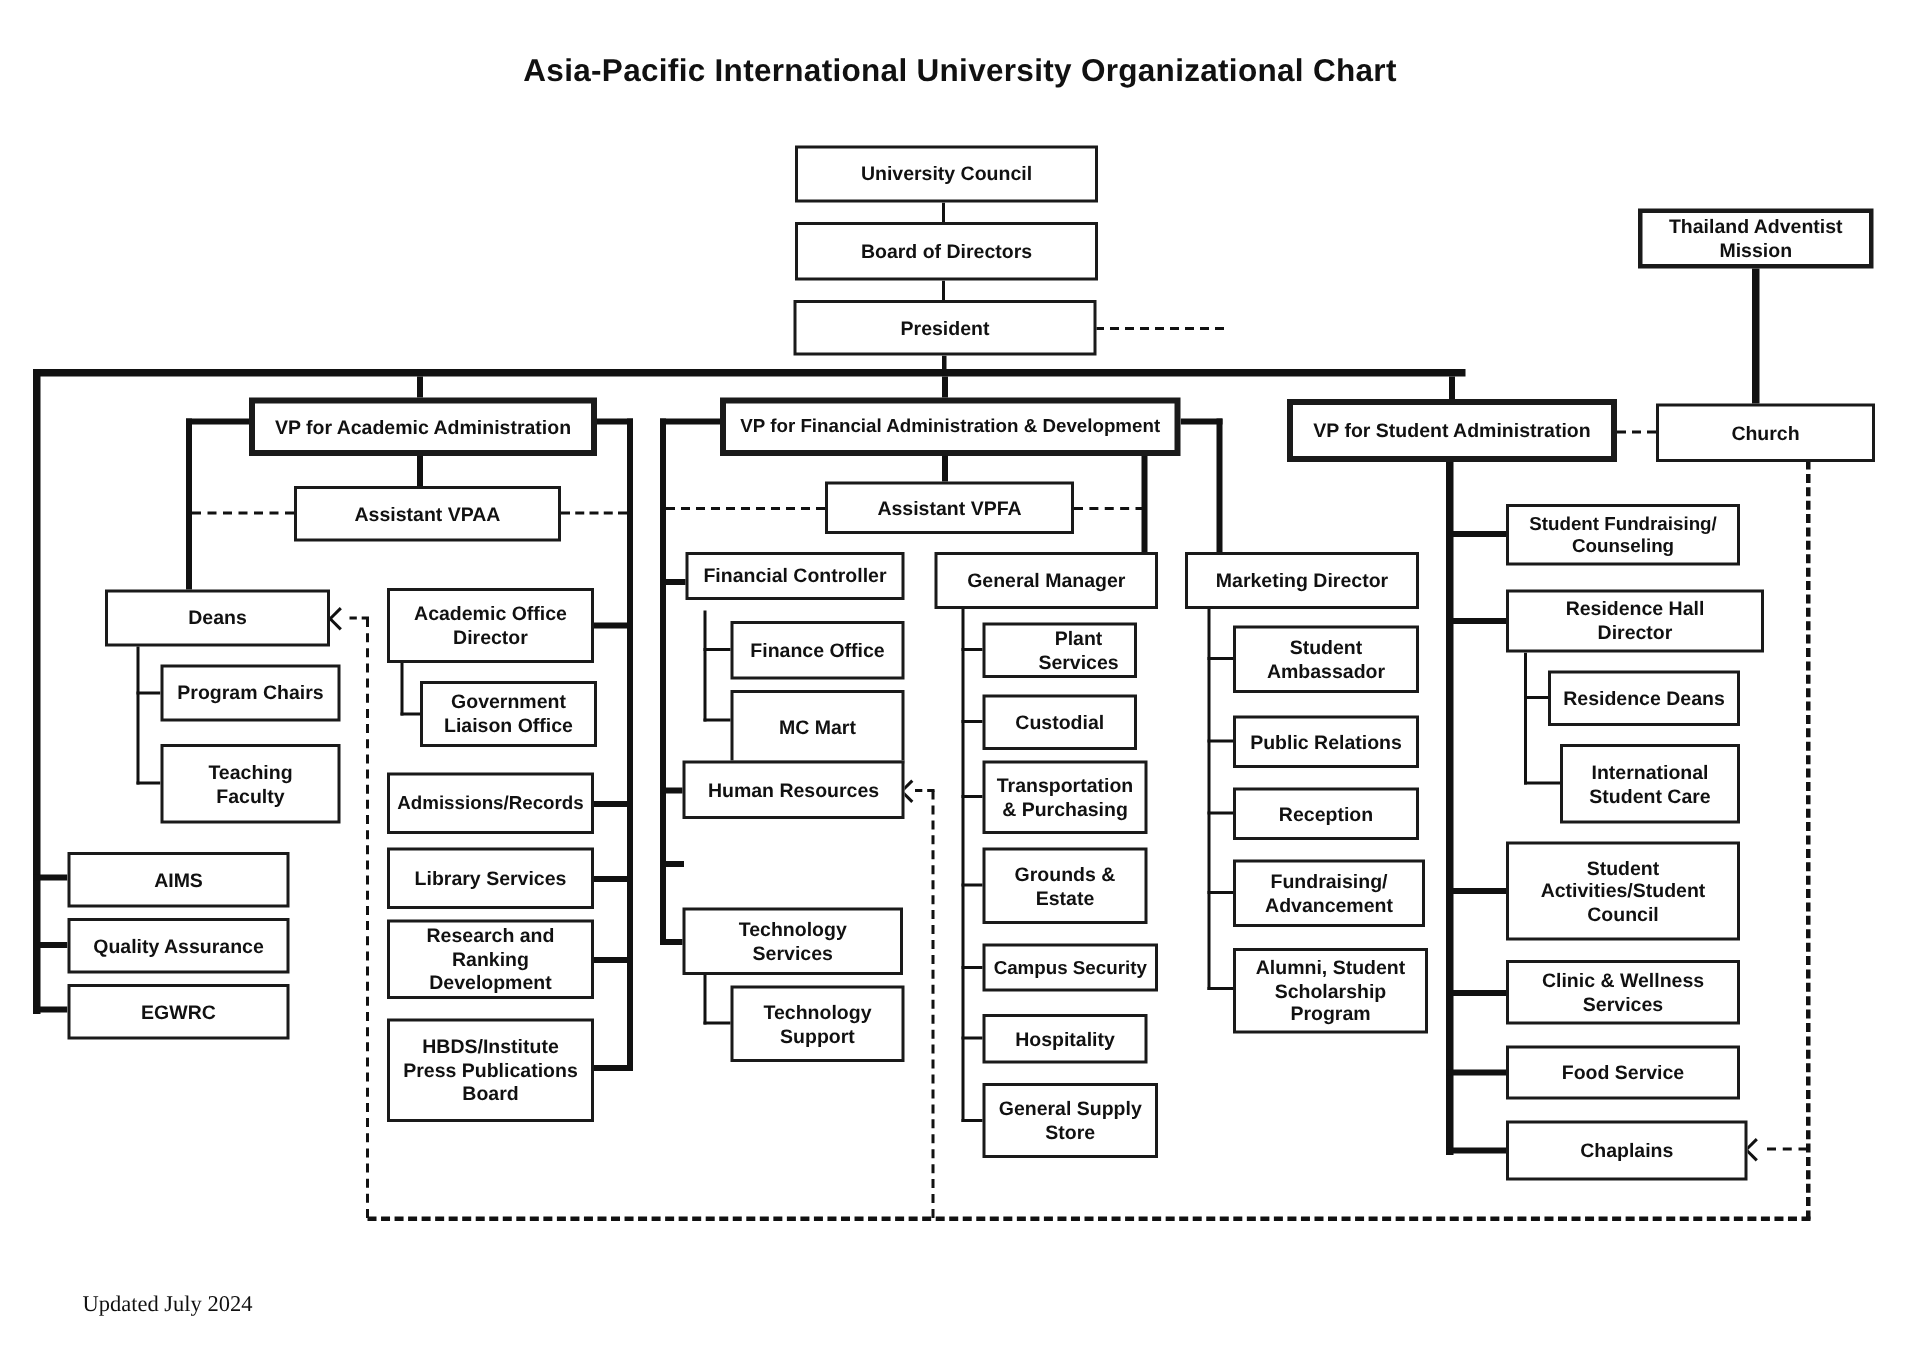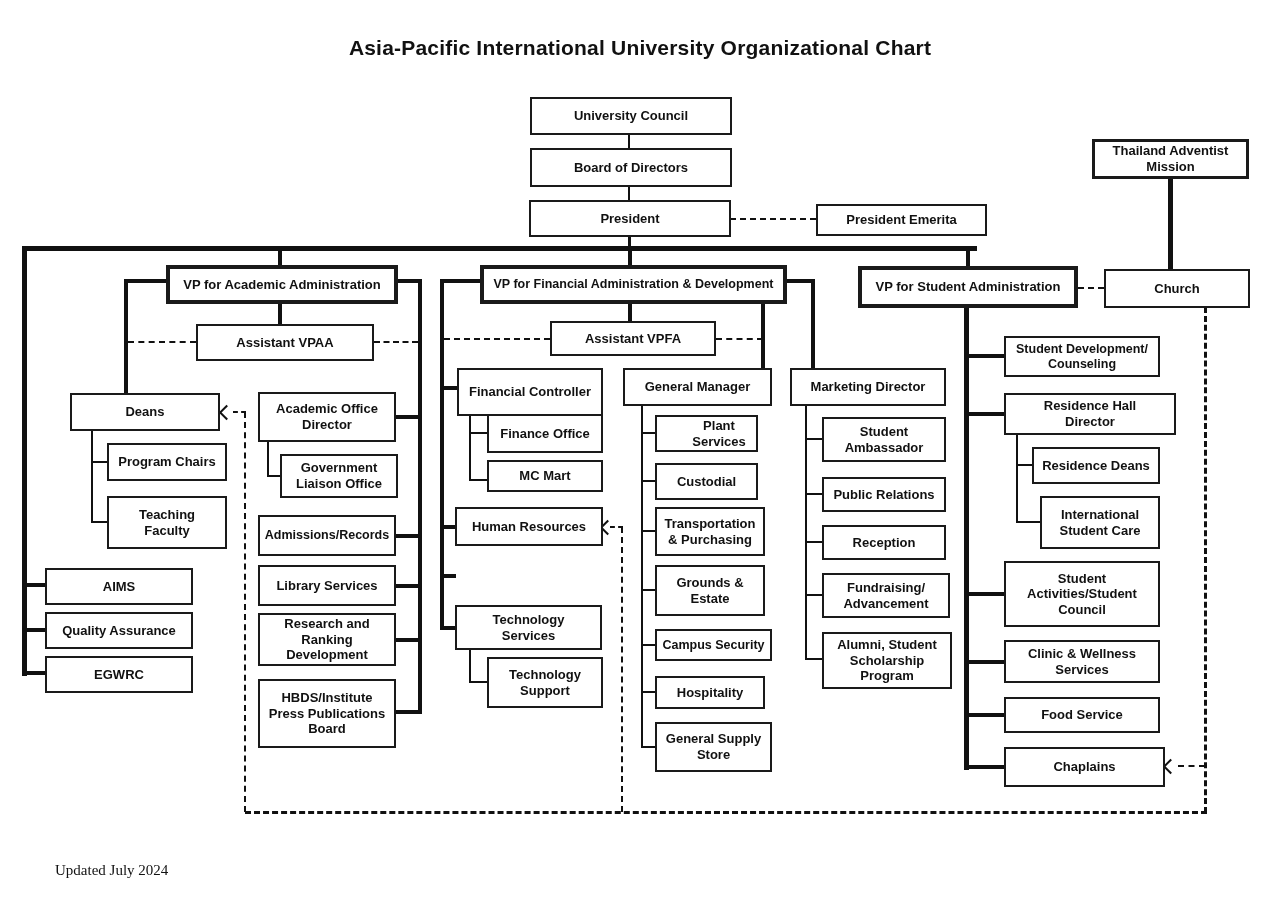--- a/index.html
+++ b/index.html
@@ -131,21 +131,20 @@
   <div class="dh" style="left:610px;top:526px;width:13px;"></div>
   <div class="dh" style="left:1178px;top:765px;width:27px;"></div>
 
   <div class="arrow" style="left:221px;top:407px;"></div>
   <div class="arrow" style="left:602px;top:522px;"></div>
   <div class="arrow" style="left:1165px;top:761px;"></div>
 
   <div class="box" style="left:530px;top:97px;width:202px;height:38px;">University Council</div>
   <div class="box" style="left:530px;top:148px;width:202px;height:39px;">Board of Directors</div>
   <div class="box" style="left:529px;top:200px;width:202px;height:37px;">President</div>
-  <div class="box" style="left:816px;top:204px;width:171px;height:32px;">President Emerita</div>
   <div class="box b3" style="left:1092px;top:139px;width:157px;height:40px;">Thailand Adventist
 Mission</div>
   <div class="box" style="left:1104px;top:269px;width:146px;height:39px;">Church</div>
 
   <div class="box b4" style="left:166px;top:265px;width:232px;height:39px;">VP for Academic Administration</div>
   <div class="box" style="left:196px;top:324px;width:178px;height:37px;">Assistant VPAA</div>
   <div class="box" style="left:70px;top:393px;width:150px;height:38px;">Deans</div>
   <div class="box" style="left:107px;top:443px;width:120px;height:38px;">Program Chairs</div>
   <div class="box" style="left:107px;top:496px;width:120px;height:53px;">Teaching
 Faculty</div>
@@ -160,23 +159,23 @@
   <div class="box" style="left:258px;top:565px;width:138px;height:41px;">Library Services</div>
   <div class="box" style="left:258px;top:613px;width:138px;height:53px;">Research and
 Ranking
 Development</div>
   <div class="box" style="left:258px;top:679px;width:138px;height:69px;">HBDS/Institute
 Press Publications
 Board</div>
 
   <div class="box b4 fs12" style="left:480px;top:265px;width:307px;height:39px;">VP for Financial Administration &amp; Development</div>
   <div class="box" style="left:550px;top:321px;width:166px;height:35px;">Assistant VPFA</div>
-  <div class="box" style="left:457px;top:368px;width:146px;height:48px;">Financial Controller</div>
+  <div class="box" style="left:457px;top:368px;width:146px;height:32px;">Financial Controller</div>
   <div class="box" style="left:487px;top:414px;width:116px;height:39px;">Finance Office</div>
-  <div class="box" style="left:487px;top:460px;width:116px;height:32px;text-align:right;">MC Mart</div>
+  <div class="box" style="left:487px;top:460px;width:116px;height:49px;text-align:right;">MC Mart</div>
   <div class="box" style="left:455px;top:507px;width:148px;height:39px;">Human Resources</div>
   <div class="box" style="left:455px;top:605px;width:147px;height:45px;">Technology
 Services</div>
   <div class="box" style="left:487px;top:657px;width:116px;height:51px;">Technology
 Support</div>
   <div class="box" style="left:623px;top:368px;width:149px;height:38px;">General Manager</div>
   <div class="box" style="left:655px;top:415px;width:103px;height:37px;padding-left:28px;">Plant Services</div>
   <div class="box" style="left:655px;top:463px;width:103px;height:37px;">Custodial</div>
   <div class="box" style="left:655px;top:507px;width:110px;height:49px;">Transportation
 &amp; Purchasing</div>
@@ -191,21 +190,21 @@
 Ambassador</div>
   <div class="box" style="left:822px;top:477px;width:124px;height:35px;">Public Relations</div>
   <div class="box" style="left:822px;top:525px;width:124px;height:35px;">Reception</div>
   <div class="box" style="left:822px;top:573px;width:128px;height:45px;">Fundraising/
 Advancement</div>
   <div class="box" style="left:822px;top:632px;width:130px;height:57px;">Alumni, Student
 Scholarship
 Program</div>
 
   <div class="box b4" style="left:858px;top:266px;width:220px;height:42px;">VP for Student Administration</div>
-  <div class="box fs12" style="left:1004px;top:336px;width:156px;height:41px;">Student Development/
+  <div class="box fs12" style="left:1004px;top:336px;width:156px;height:41px;">Student Fundraising/
 Counseling</div>
   <div class="box" style="left:1004px;top:393px;width:172px;height:42px;">Residence Hall
 Director</div>
   <div class="box" style="left:1032px;top:447px;width:128px;height:37px;">Residence Deans</div>
   <div class="box" style="left:1040px;top:496px;width:120px;height:53px;">International
 Student Care</div>
   <div class="box" style="left:1004px;top:561px;width:156px;height:66px;">Student
 Activities/Student
 Council</div>
   <div class="box" style="left:1004px;top:640px;width:156px;height:43px;">Clinic &amp; Wellness

